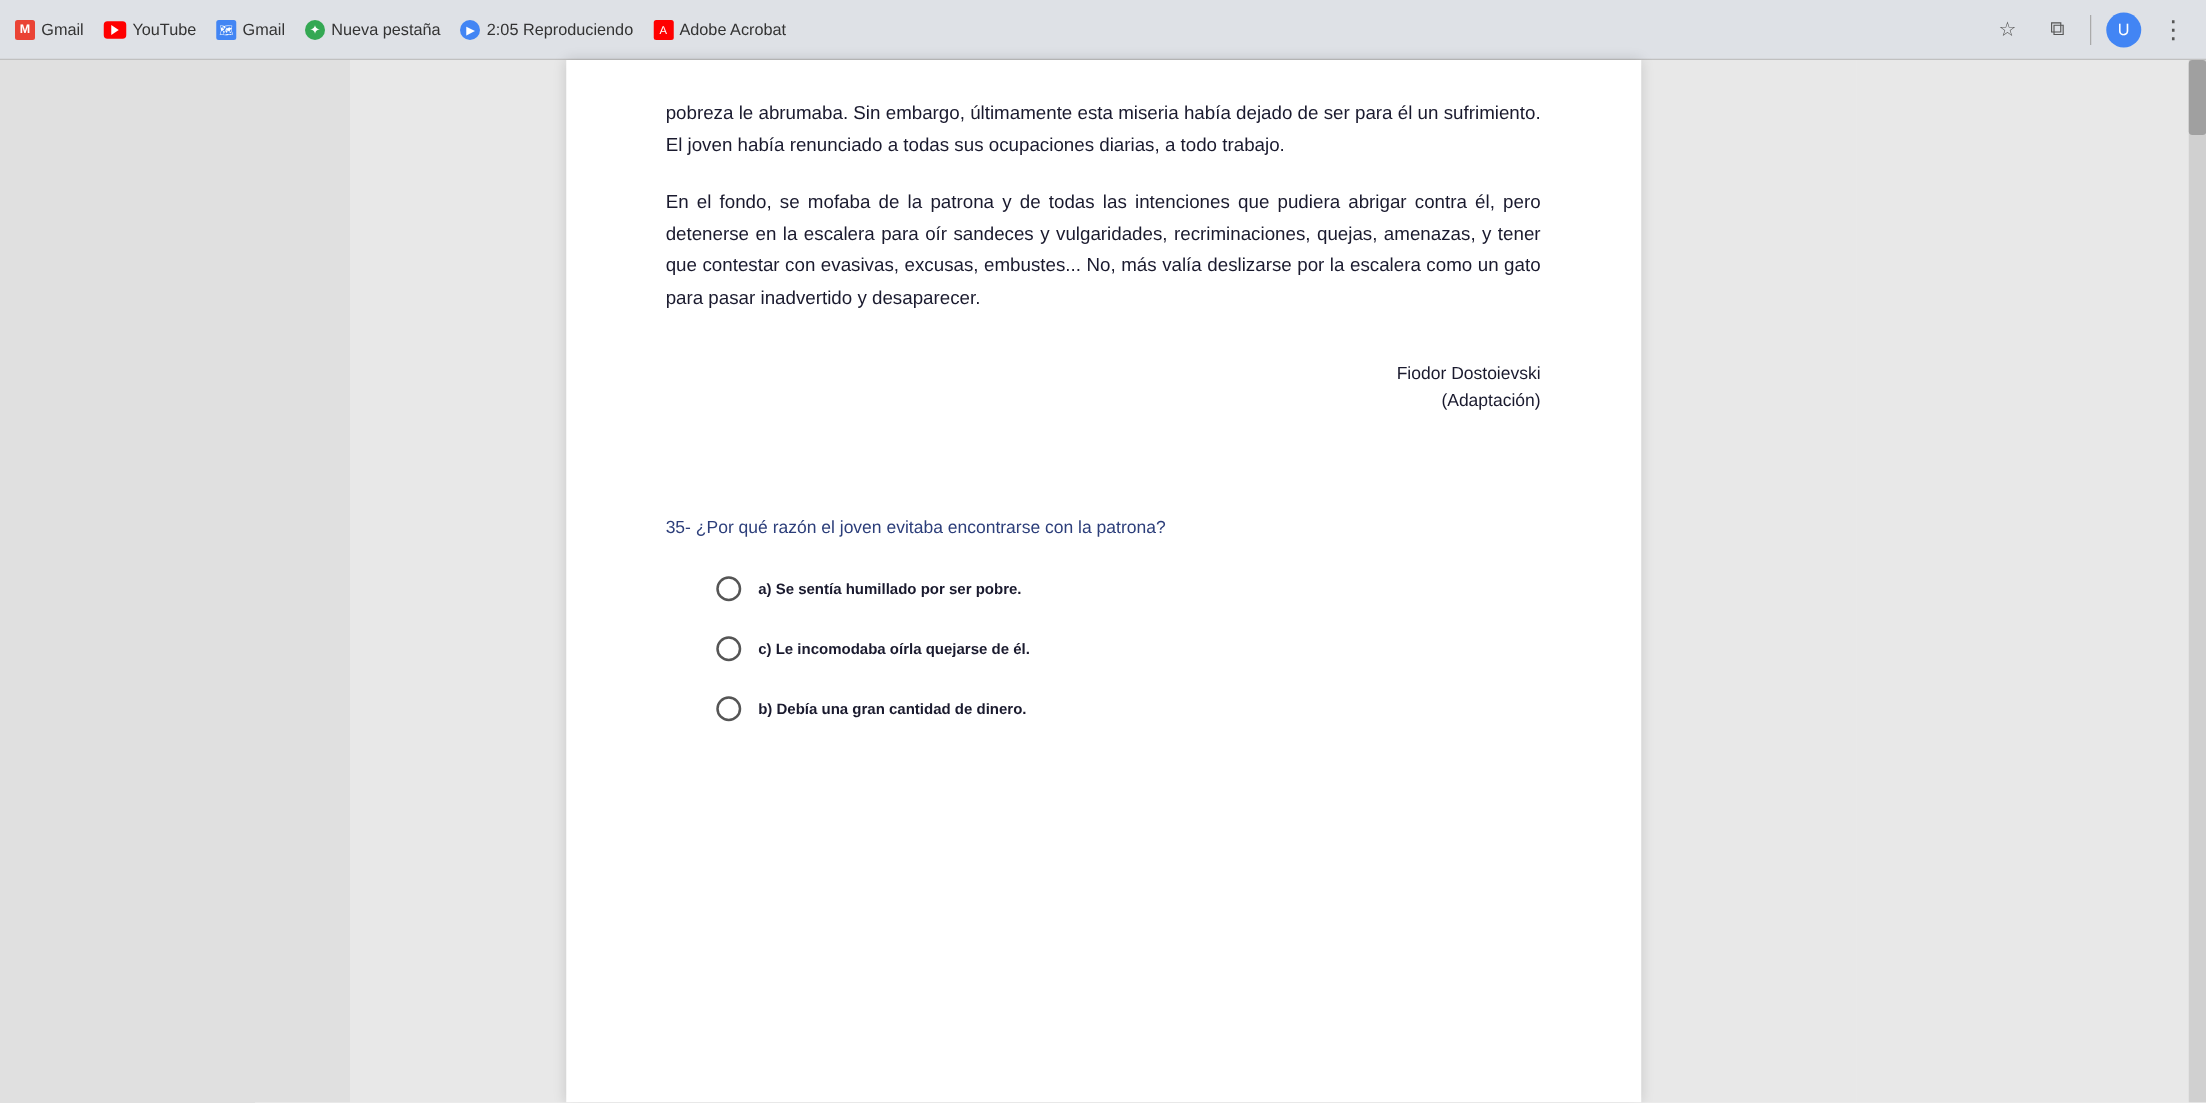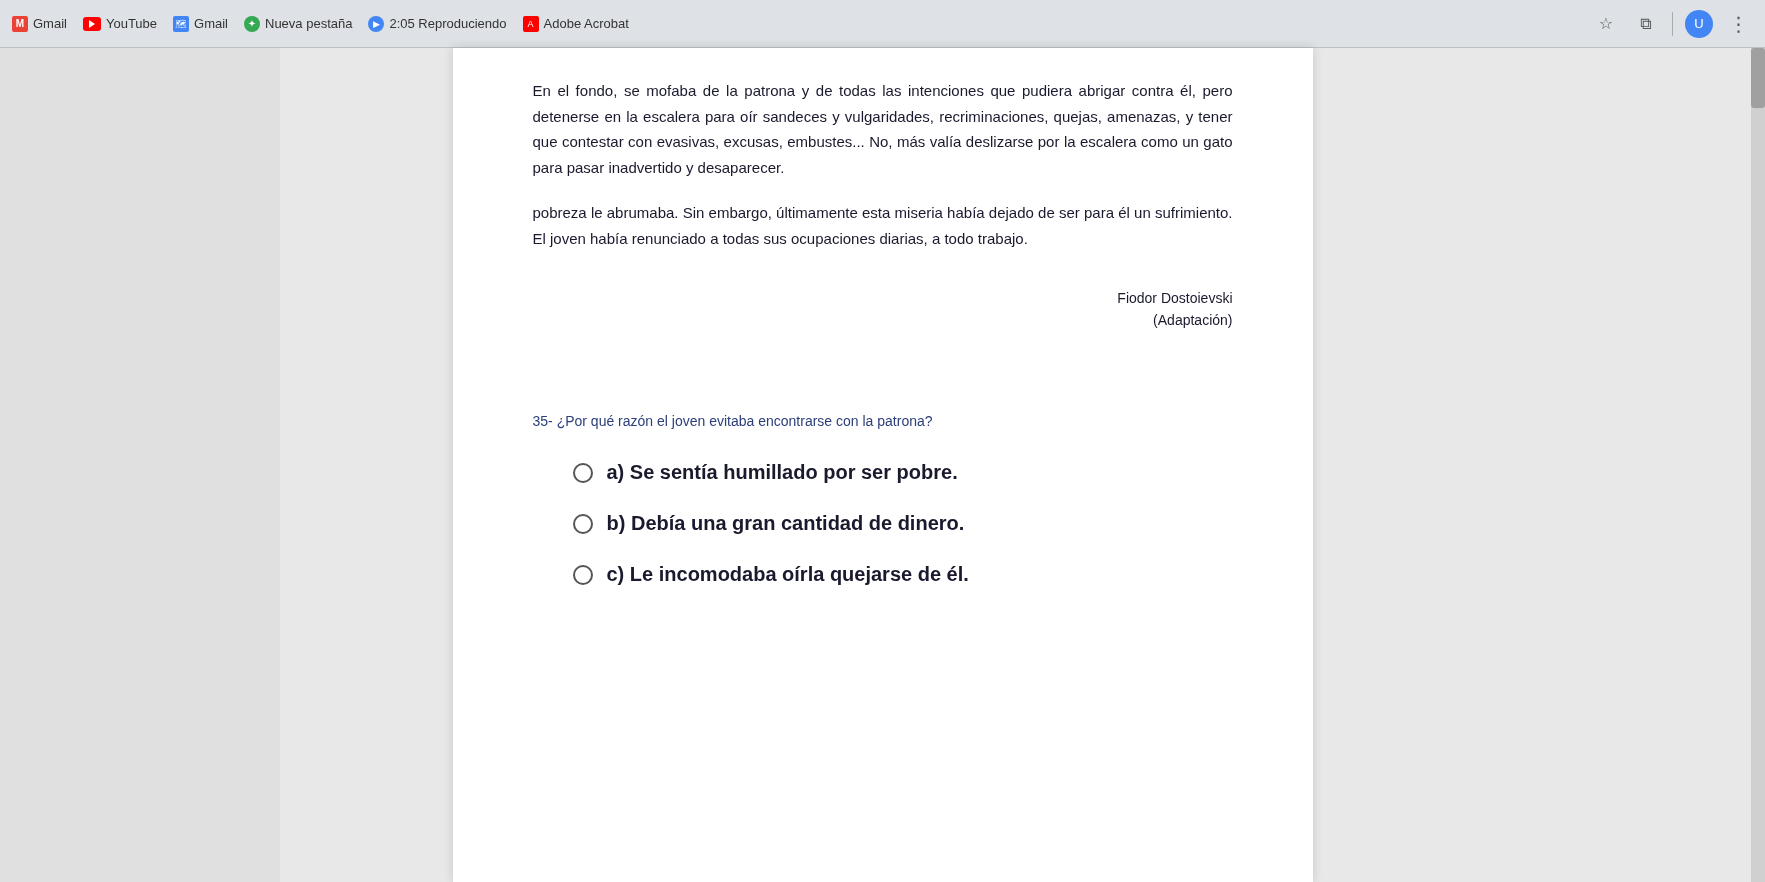--- a/index.html
+++ b/index.html
@@ -204,21 +204,21 @@
       width: 20px;
       height: 20px;
       border: 2px solid #555;
       border-radius: 50%;
       flex-shrink: 0;
       cursor: pointer;
       background: white;
     }
 
     .answer-label {
-      font-size: 20px;
+      font-size: 12px;
       font-weight: bold;
       color: #1a1a2e;
       text-align: right;
     }
 
     
     .scrollbar-track {
       position: absolute;
       right: 0;
       top: 0;
@@ -311,48 +311,48 @@
 </div>
 
 <div class="content-wrapper">
 
   <div class="left-sidebar"></div>
 
   <div class="center-content">
     <div class="page-container">
 
       <div class="text-passage">
+        <p>pobreza le abrumaba. Sin embargo, últimamente esta miseria había dejado de ser para él un sufrimiento. El joven había renunciado a todas sus ocupaciones diarias, a todo trabajo.</p>
         <p>En el fondo, se mofaba de la patrona y de todas las intenciones que pudiera abrigar contra él, pero detenerse en la escalera para oír sandeces y vulgaridades, recriminaciones, quejas, amenazas, y tener que contestar con evasivas, excusas, embustes... No, más valía deslizarse por la escalera como un gato para pasar inadvertido y desaparecer.</p>
-        <p>pobreza le abrumaba. Sin embargo, últimamente esta miseria había dejado de ser para él un sufrimiento. El joven había renunciado a todas sus ocupaciones diarias, a todo trabajo.</p>
       </div>
 
       <div class="attribution">
         <div class="author">Fiodor Dostoievski</div>
         <div>(Adaptación)</div>
       </div>
 
       <div class="question-section">
         <div class="question-text">
           <span>35- </span>
           <span>¿Por qué razón el joven evitaba encontrarse con la patrona?</span>
         </div>
 
         <div class="answer-option">
           <div class="radio-circle"></div>
           <span class="answer-label">a) Se sentía humillado por ser pobre.</span>
         </div>
 
         <div class="answer-option">
           <div class="radio-circle"></div>
-          <span class="answer-label">b) Debía una gran cantidad de dinero.</span>
+          <span class="answer-label">c) Le incomodaba oírla quejarse de él.</span>
         </div>
 
         <div class="answer-option">
           <div class="radio-circle"></div>
-          <span class="answer-label">c) Le incomodaba oírla quejarse de él.</span>
+          <span class="answer-label">b) Debía una gran cantidad de dinero.</span>
         </div>
       </div>
 
     </div>
   </div>
 
   <div class="right-sidebar">
     <div class="scrollbar-track">
       <div class="scrollbar-thumb"></div>
     </div>

